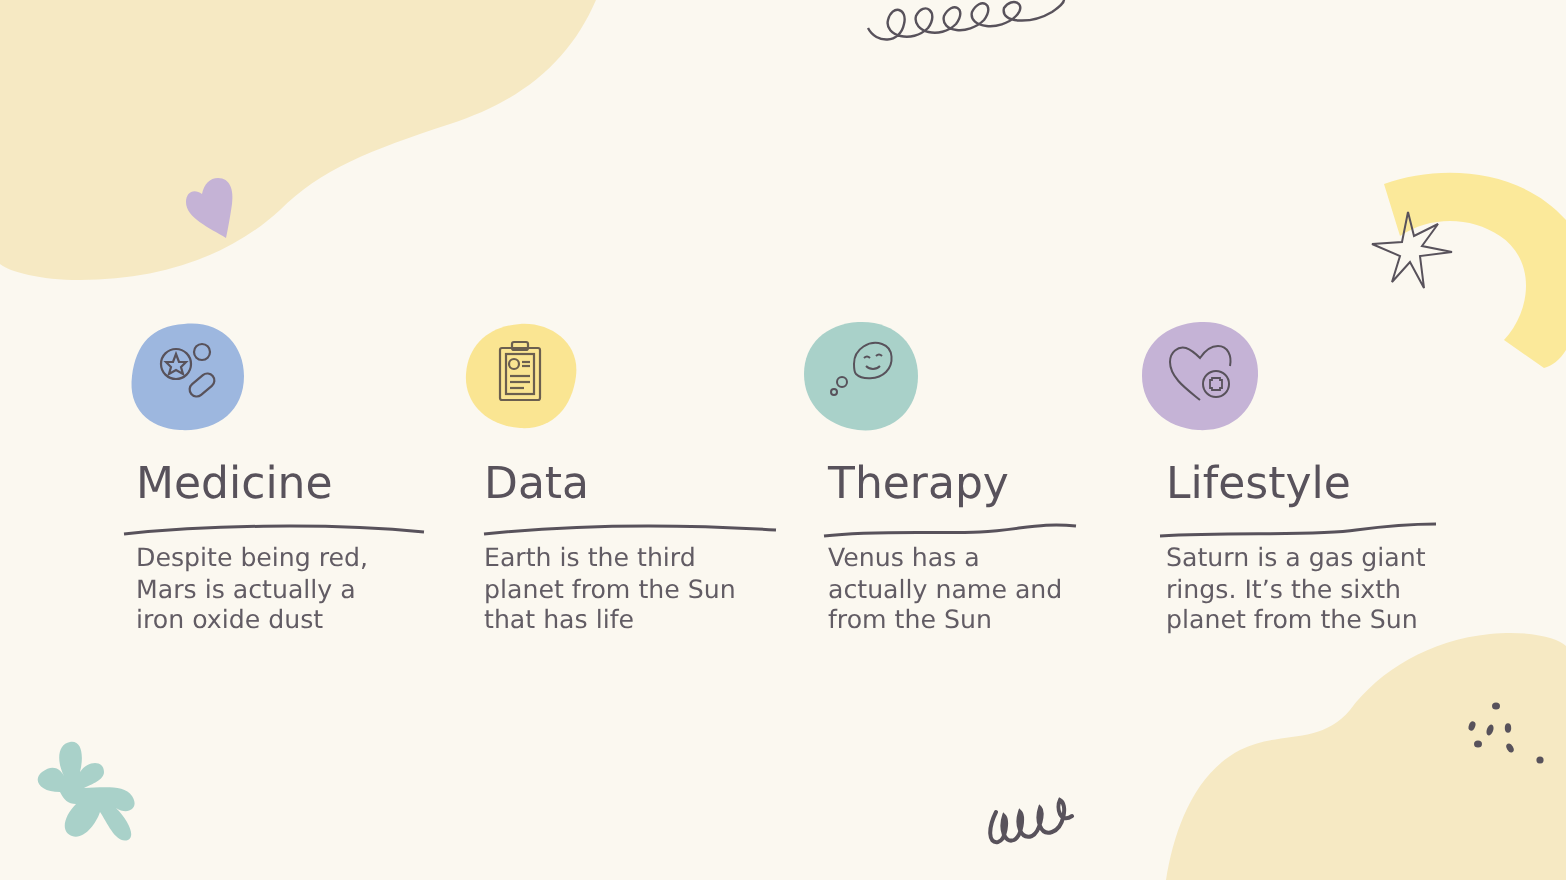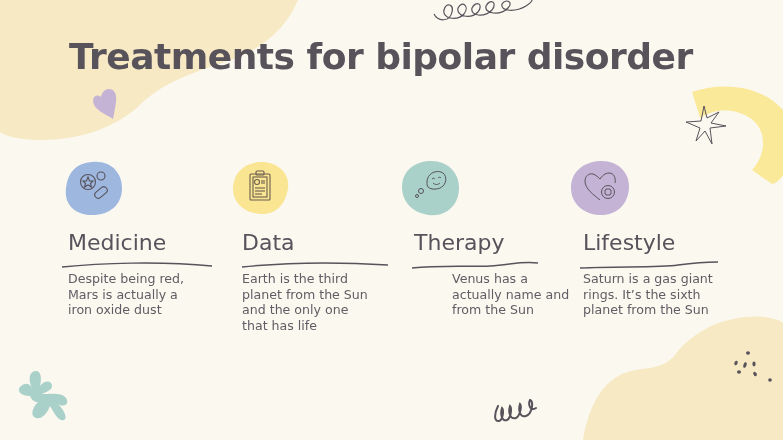--- a/index.html
+++ b/index.html
@@ -23,21 +23,20 @@
   </svg>
 
   <svg class="abs" style="left:90px;top:87px" width="32" height="34">
     <path d="M23,32 C15,27 3,22 3,14 C3,9 7,7 11,10 C12,5 15,2 19,2 C25,2 27,8 26,15 C25,22 24,27 23,32 Z" fill="#c5b3d6"></path>
   </svg>
 
   <svg class="abs" style="left:428px;top:0" width="110" height="24">
     <path d="M6,14 C10,22 22,22 24,12 C26,4 18,2 16,10 C14,18 28,22 36,14 C42,6 34,0 30,8 C28,16 42,20 50,12 C56,4 48,0 44,8 C42,16 56,18 64,10 C70,2 62,-2 58,6 C56,14 72,16 80,8 C86,2 78,-2 74,4 C72,12 88,12 98,6 C104,2 104,0 104,0" fill="none" stroke="#58525b" stroke-width="1.2"></path>
   </svg>
 
-  <div class="title">Treatments for bipolar disorder</div>
 
   <svg class="abs" style="left:680px;top:80px" width="103" height="110">
     <path d="M12,12 C40,2 80,4 103,30 L103,95 C100,100 96,103 92,104 L72,90 C86,75 88,50 70,38 C55,28 35,28 20,38 Z" fill="#fbe99a"></path>
   </svg>
 
   <svg class="abs" style="left:684px;top:104px" width="44" height="42">
     <path d="M20,2 L23,14 L35,8 L27,19 L42,22 L26,24 L28,40 L21,27 L12,37 L16,24 L2,18 L17,17 Z" fill="none" stroke="#58525b" stroke-width="1"></path>
   </svg>
 
   <div class="col" style="left:62px;">
@@ -76,42 +75,41 @@
         <line x1="25" y1="34" x2="32" y2="34"></line>
       </g>
     </svg>
     <div class="heading" style="left:12px;">Data</div>
     <svg class="underline" style="left:10px;" width="150" height="10">
       <path d="M2,7 C50,2 100,2 148,5" fill="none" stroke="#58525b" stroke-width="1.5"></path>
     </svg>
     <div class="desc" style="left:12px;">
       <div>Earth is the third</div>
       <div>planet from the Sun</div>
-      <div>and the only one</div>
       <div>that has life</div>
     </div>
   </div>
 
   <div class="col" style="left:401px;">
     <svg class="icon-blob" viewBox="0 0 60 56">
       <path d="M28,1 C46,0 58,12 58,28 C58,46 44,57 28,55 C12,53 1,42 1,27 C1,12 12,2 28,1 Z" fill="#a9d1c9"></path>
       <g fill="none" stroke="#58525b" stroke-width="1">
         <path d="M26,22 C26,14 34,10 40,12 C46,14 46,22 42,26 C38,30 30,30 27,27 C26,26 26,24 26,22 Z"></path>
         <path d="M31,19 C32,18 33,18 34,19"></path>
         <path d="M37,18 C38,17 39,17 40,18"></path>
         <path d="M32,23 C34,25 37,25 39,23"></path>
         <circle cx="20" cy="31" r="2.5"></circle>
         <circle cx="16" cy="36" r="1.5"></circle>
       </g>
     </svg>
     <div class="heading" style="left:13px;">Therapy</div>
     <svg class="underline" style="left:9px;" width="130" height="10">
       <path d="M2,8 C30,5 60,7 80,6 C100,5 110,1 128,3" fill="none" stroke="#58525b" stroke-width="1.5"></path>
     </svg>
-    <div class="desc" style="left:13px;margin-left:38px;">
+    <div class="desc" style="left:13px;">
       <div>Venus has a</div>
       <div>actually name and</div>
       <div>from the Sun</div>
     </div>
   </div>
 
   <div class="col" style="left:570px;">
     <svg class="icon-blob" viewBox="0 0 60 56">
       <path d="M30,1 C47,0 60,12 59,28 C58,45 46,56 29,55 C13,54 1,43 1,28 C1,12 13,2 30,1 Z" fill="#c5b3d6"></path>
       <g fill="none" stroke="#58525b" stroke-width="1">

